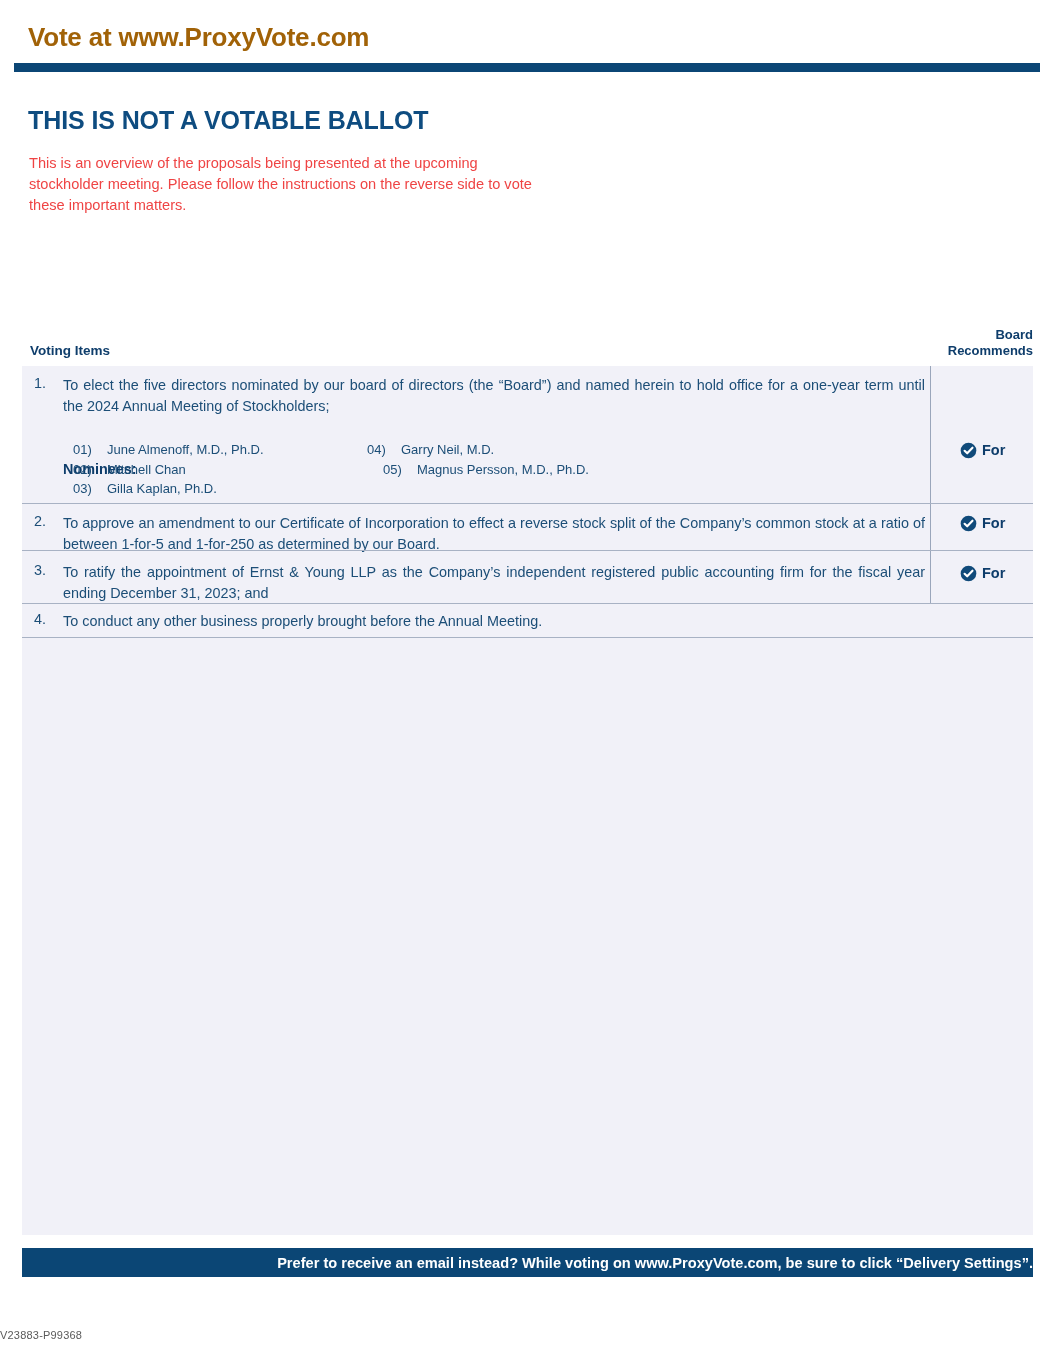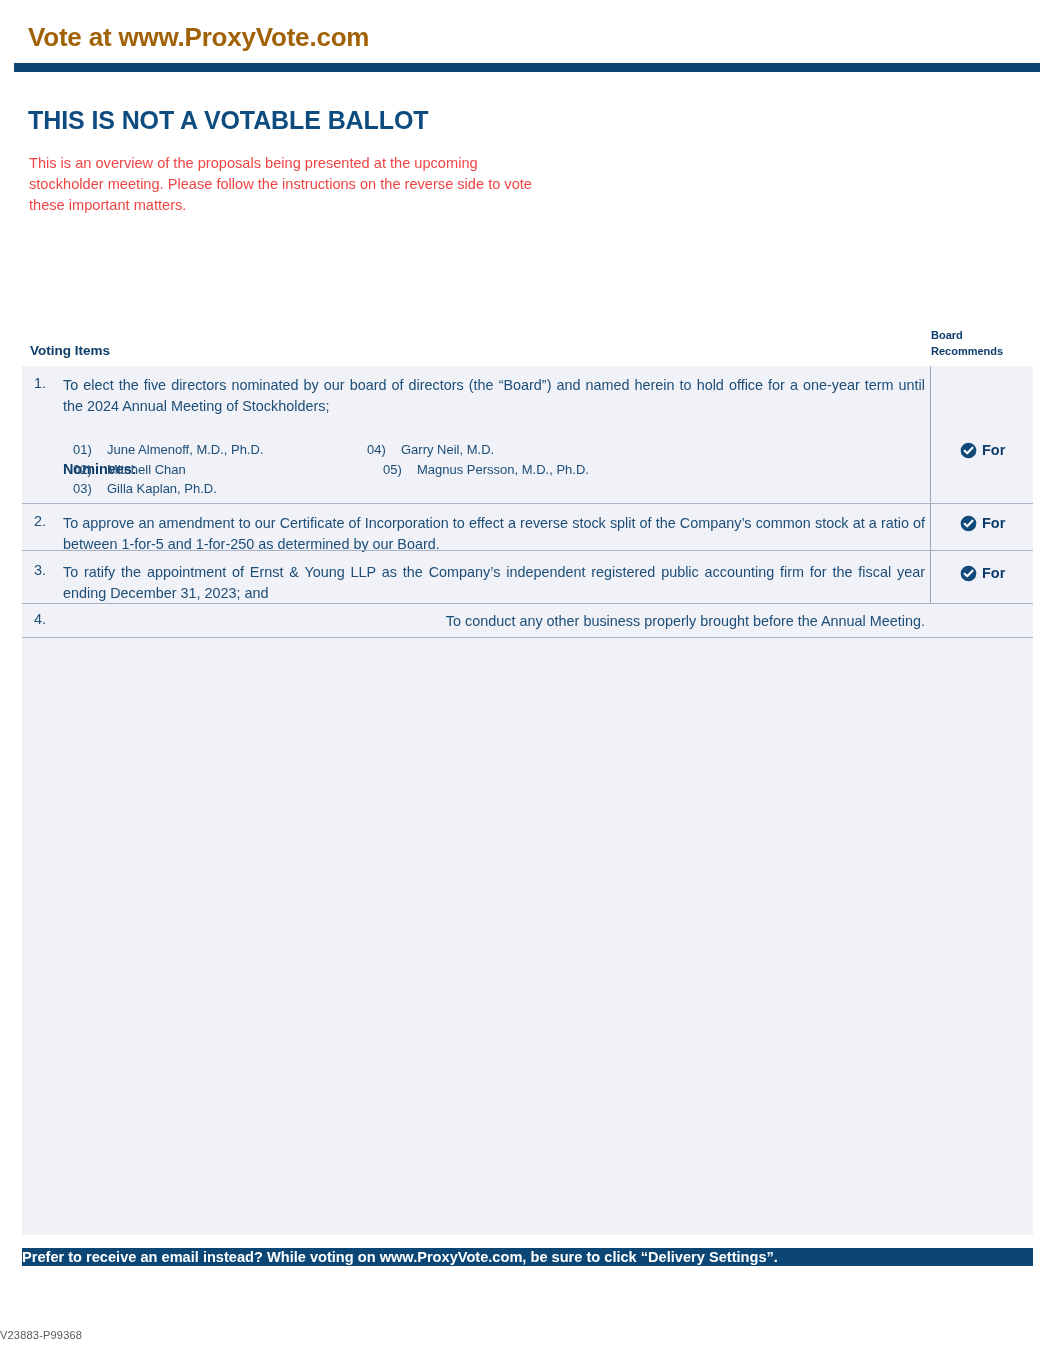--- a/index.html
+++ b/index.html
@@ -64,22 +64,22 @@
     top: 343px;
     font-size: 13.5px;
     font-weight: bold;
     color: #0e3d6b;
   }
   .col-head-right {
     position: absolute;
     left: 931px;
     top: 327px;
     width: 102px;
-    text-align: left;
-    font-size: 11px;
+    text-align: right;
+    font-size: 13px;
     font-weight: bold;
     line-height: 16px;
     color: #0e3d6b;
   }
 
   
   .panel {
     position: absolute;
     left: 22px;
     top: 366px;
@@ -115,21 +115,21 @@
     font-size: 14.4px;
     color: #1c4e77;
   }
   .item-text {
     position: absolute;
     font-size: 14.4px;
     line-height: 20.5px;
     color: #1c4e77;
     text-align: justify;
   }
-  .item-text.nojust { text-align: right; }
+  .item-text.nojust { text-align: left; }
 
   .nominees-label {
     position: absolute;
     font-size: 14.4px;
     font-weight: bold;
     color: #0e3d6b;
   }
   .nominee-line {
     position: absolute;
     font-size: 13px;
@@ -161,25 +161,25 @@
     color: #0e3d6b;
     line-height: 1;
   }
 
   
   .footer-bar {
     position: absolute;
     left: 22px;
     top: 1248px;
     width: 1011px;
-    height: 18px;
+    height: 29px;
     background: #0b4675;
     display: flex;
     align-items: center;
-    justify-content: flex-start;
+    justify-content: flex-end;
   }
   .footer-bar-text {
     font-size: 14.6px;
     font-weight: bold;
     color: #ffffff;
     white-space: nowrap;
   }
   .control-number {
     position: absolute;
     left: 0;

